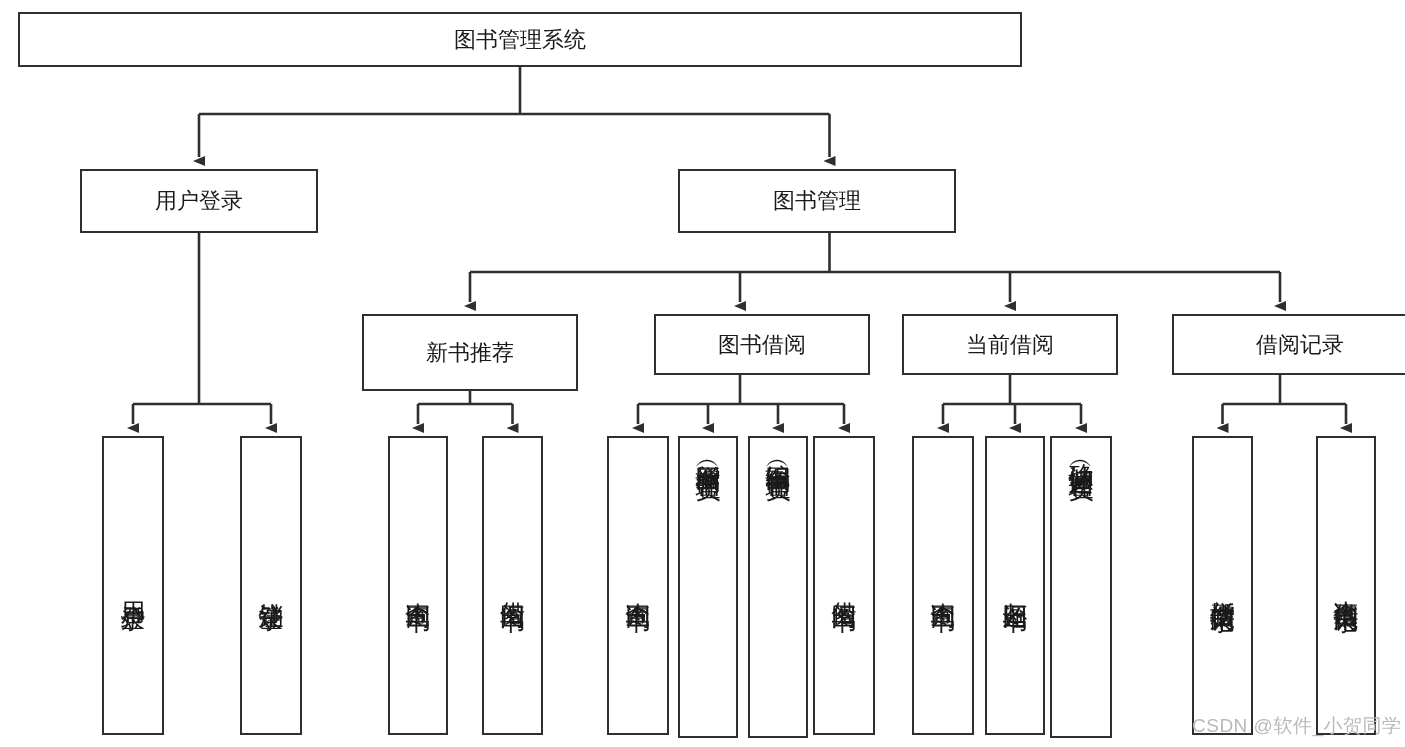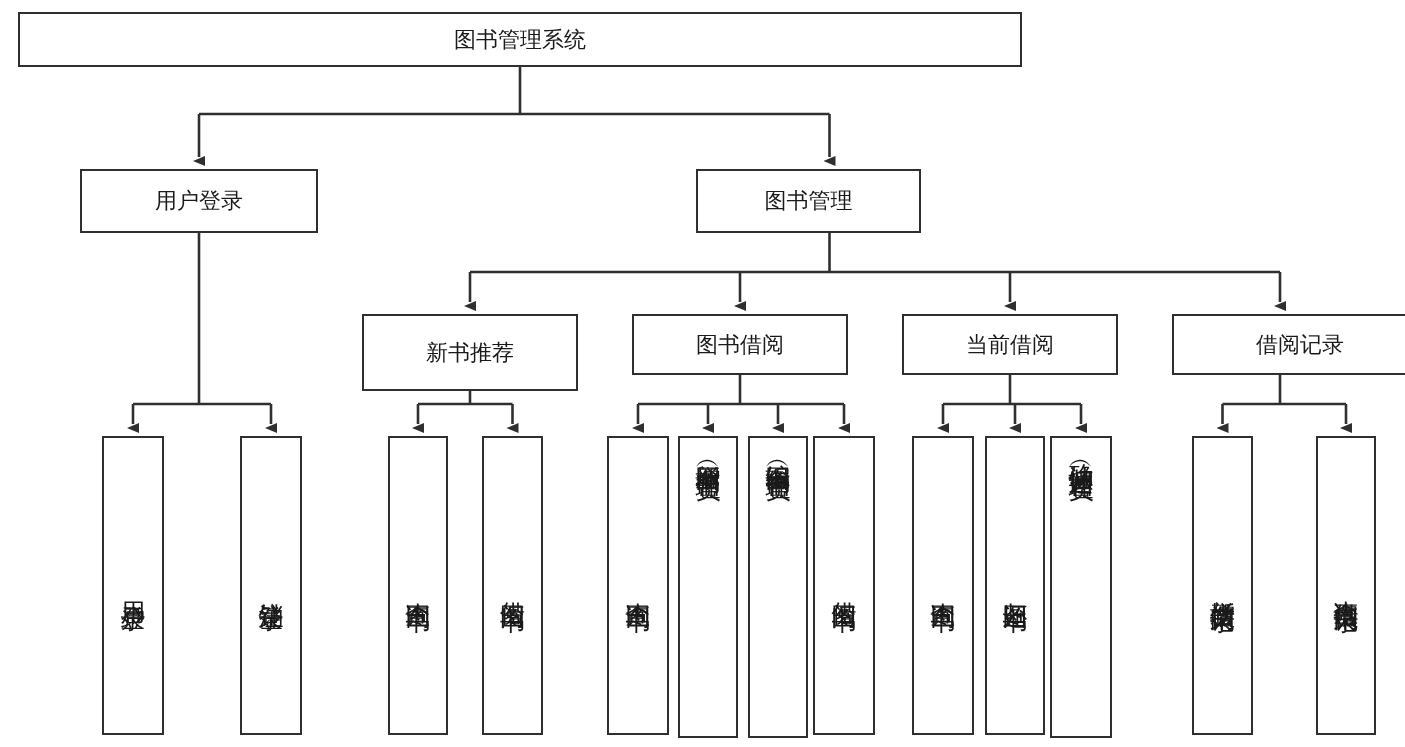--- a/index.html
+++ b/index.html
@@ -117,27 +117,27 @@
       </g>
   </svg>
 
   <div id="node-layer">
       <div class="node horiz" style="left: 18px; top: 12px; width: 1004px; height: 55px;">
         <span class="node-label">图书管理系统</span>
       </div>
       <div class="node horiz" style="left: 80px; top: 169px; width: 238px; height: 64px;">
         <span class="node-label">用户登录</span>
       </div>
-      <div class="node horiz" style="left: 696px; top: 169px; width: 225px; height: 64px;">
+      <div class="node horiz" style="left: 678px; top: 169px; width: 278px; height: 64px;">
         <span class="node-label">图书管理</span>
       </div>
       <div class="node horiz" style="left: 362px; top: 314px; width: 216px; height: 77px;">
         <span class="node-label">新书推荐</span>
       </div>
-      <div class="node horiz" style="left: 632px; top: 314px; width: 216px; height: 61px;">
+      <div class="node horiz" style="left: 654px; top: 314px; width: 216px; height: 61px;">
         <span class="node-label">图书借阅</span>
       </div>
       <div class="node horiz" style="left: 902px; top: 314px; width: 216px; height: 61px;">
         <span class="node-label">当前借阅</span>
       </div>
       <div class="node horiz" style="left: 1172px; top: 314px; width: 256px; height: 61px;">
         <span class="node-label">借阅记录</span>
       </div>
       <div class="node vert centered" style="left: 102px; top: 436px; width: 62px; height: 299px;">
         <span class="node-label">用户登录</span>
@@ -173,13 +173,14 @@
         <span class="node-label">确认归还（管理员）</span>
       </div>
       <div class="node vert centered" style="left: 1192px; top: 436px; width: 61px; height: 299px;">
         <span class="node-label">新增借阅记录</span>
       </div>
       <div class="node vert centered" style="left: 1316px; top: 436px; width: 60px; height: 299px;">
         <span class="node-label">查询借阅记录</span>
       </div>
     </div>
 
+  <div class="watermark">CSDN @软件_小贺同学</div>
 </div>
 
 </body></html>

